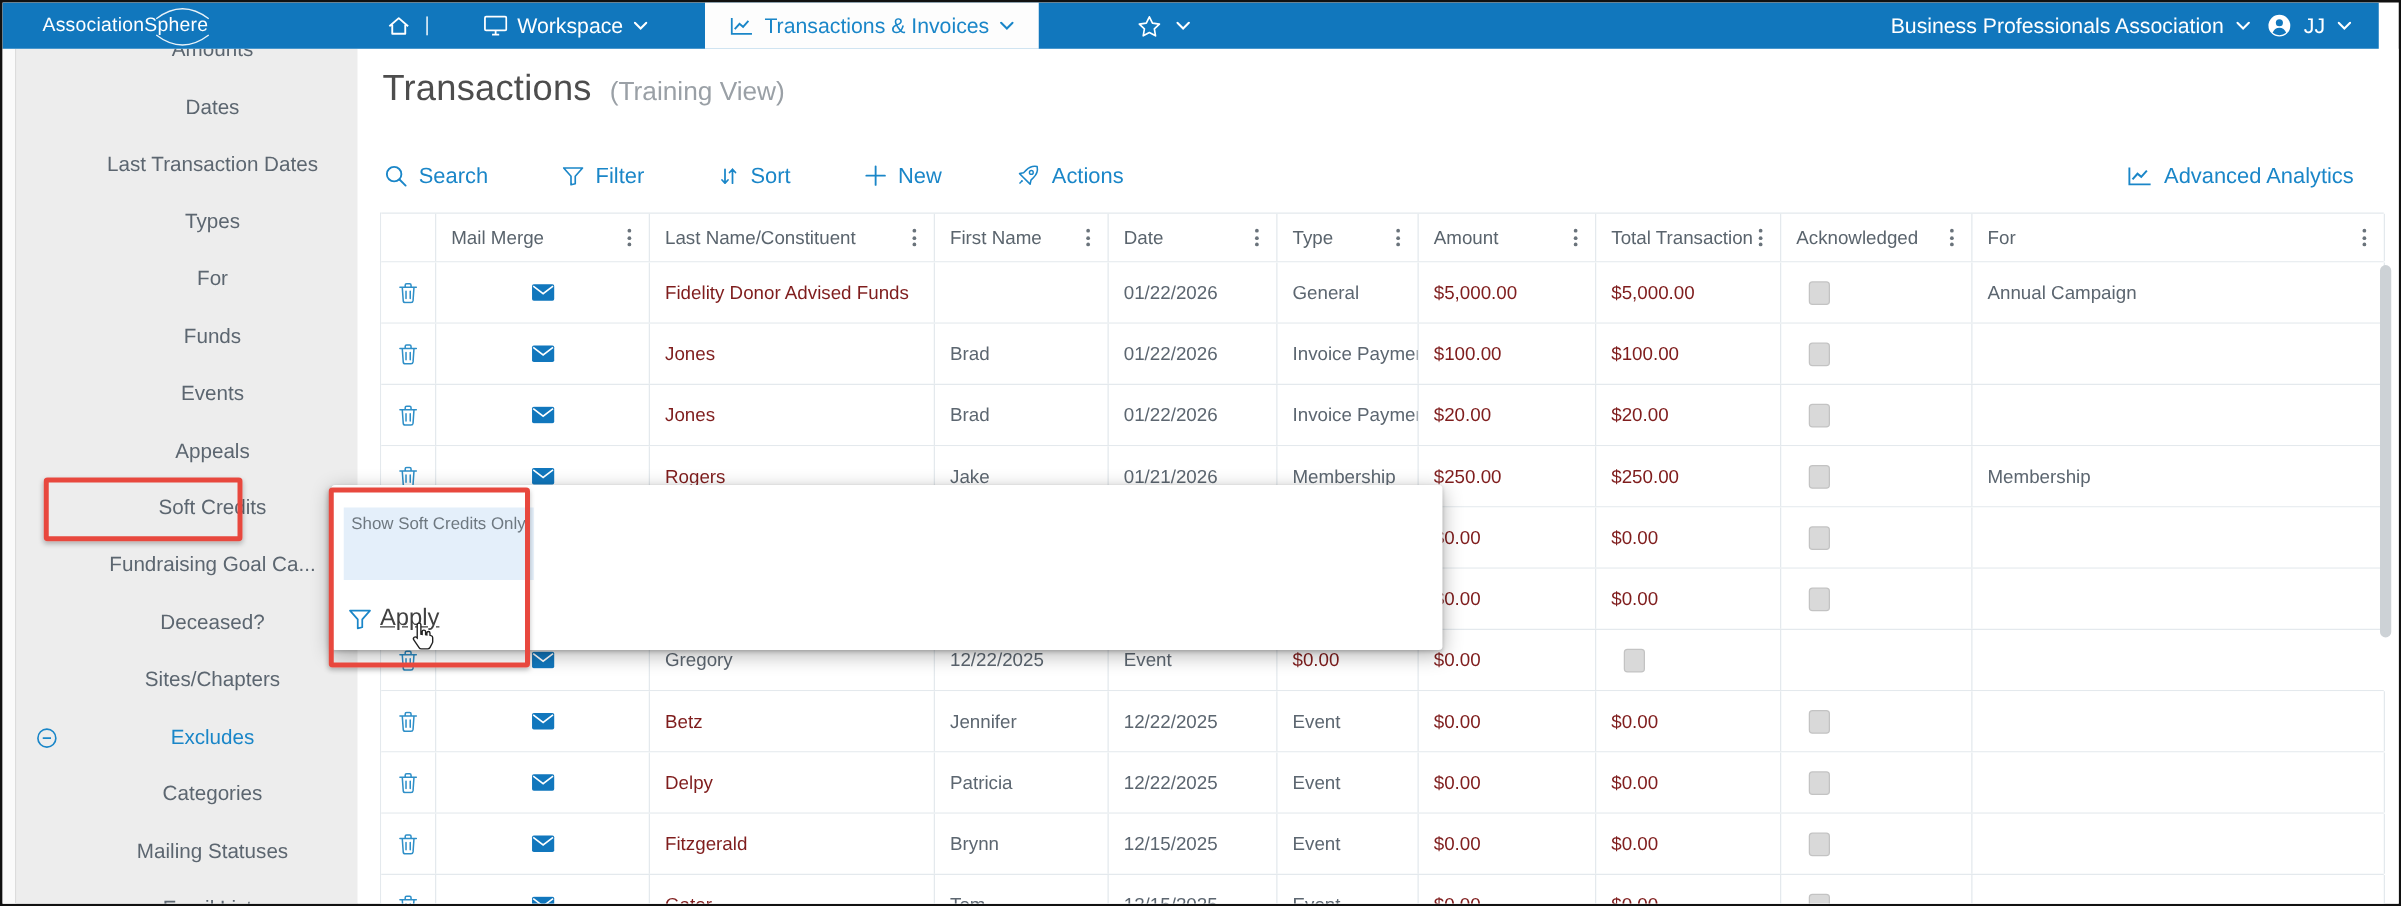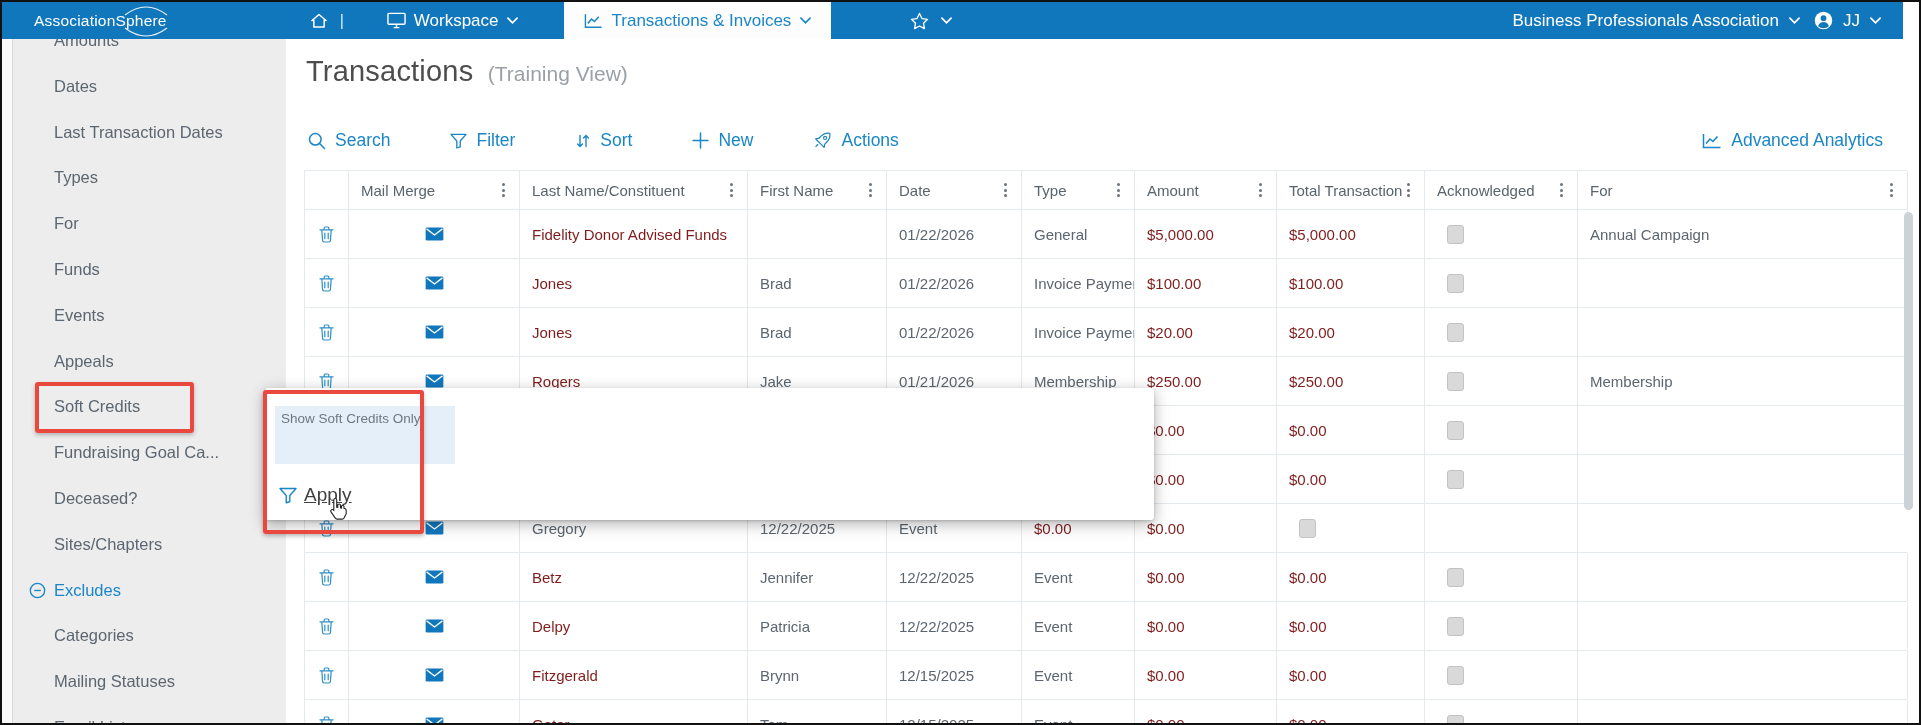--- a/index.html
+++ b/index.html
@@ -21,21 +21,21 @@
   .tb-right { margin-left:auto; margin-right:22px; display:flex; align-items:center; gap:14px; }
   .tb-right .grp { display:flex; align-items:center; gap:10px; cursor:pointer; }
 
   
   .sidebar { position:absolute; top:37px; left:0; width:284px; bottom:0; background:#ededed;
              overflow:hidden; z-index:10; }
   .sidebar::before { content:""; position:absolute; left:0; top:0; bottom:0; width:10px;
                      background:#fafafa; border-right:1px solid #dcdcdc; }
   .side-list { list-style:none; margin-top:-21px; }
   .side-list li { height:45.8px; line-height:45.8px; padding-left:52px; font-size:16.5px;
-                  color:#5c6670; white-space:nowrap; overflow:hidden; cursor:pointer; }
+                  color:#5c6670; white-space:nowrap; overflow:hidden; cursor:pointer;text-align:center; }
   .side-list li.section { color:#1a86c8; padding-left:52px; position:relative; }
   .side-list li.section .minus-ic { position:absolute; left:27px; top:14px; color:#1a86c8; }
 
   
   .main { position:absolute; top:37px; left:284px; right:0; bottom:0; background:#fff; overflow:hidden; }
   .page-head { position:absolute; top:16px; left:20px; white-space:nowrap; }
   .page-title { display:inline; font-size:29px; font-weight:400; color:#4d4d4d; letter-spacing:.2px; }
   .page-sub { display:inline; font-size:21px; color:#9aa0a6; margin-left:10px; }
 
   .toolbar { position:absolute; top:91px; left:22px; right:36px; display:flex; align-items:center;
@@ -57,21 +57,21 @@
   .kebab i { width:3px; height:3px; border-radius:50%; background:#6a737b; display:block; }
   .checkbox { width:17px; height:19px; margin-left:10px; background:#d9d9d9;
               border:1px solid #c3c3c3; border-radius:3px; cursor:pointer; }
 
   .vscroll { position:absolute; top:173px; right:6px; width:9px; height:298px;
              background:#cdd2d6; border-radius:5px; }
 
   
   .popup { position:absolute; left:263px; top:386px; width:889px; height:132px; background:#fff;
            border-radius:3px; box-shadow:0 4px 16px rgba(0,0,0,.30), 0 1px 3px rgba(0,0,0,.18); z-index:40; }
-  .popup-option { position:absolute; left:10px; top:18px; width:180px; height:58px; background:#e4effa;
+  .popup-option { position:absolute; left:10px; top:18px; width:152px; height:58px; background:#e4effa;
                   font-size:13.5px; color:#6e7880; padding:5px 6px; white-space:nowrap; cursor:pointer; }
   .popup-apply { position:absolute; left:14px; top:96px; display:flex; align-items:center; gap:7px;
                  color:#404040; font-size:19px; cursor:pointer; }
   .popup-apply .lbl { text-decoration:underline; }
   .cursor-hand { position:absolute; left:62px; top:108px; z-index:45; }
 
   
   .hl { position:absolute; border:4px solid #e8483e; border-radius:3px;
         box-shadow:0 2px 4px rgba(0,0,0,.25); z-index:60; pointer-events:none; }
   .hl-sidebar { left:33px; top:380px; width:159px; height:51px; }

